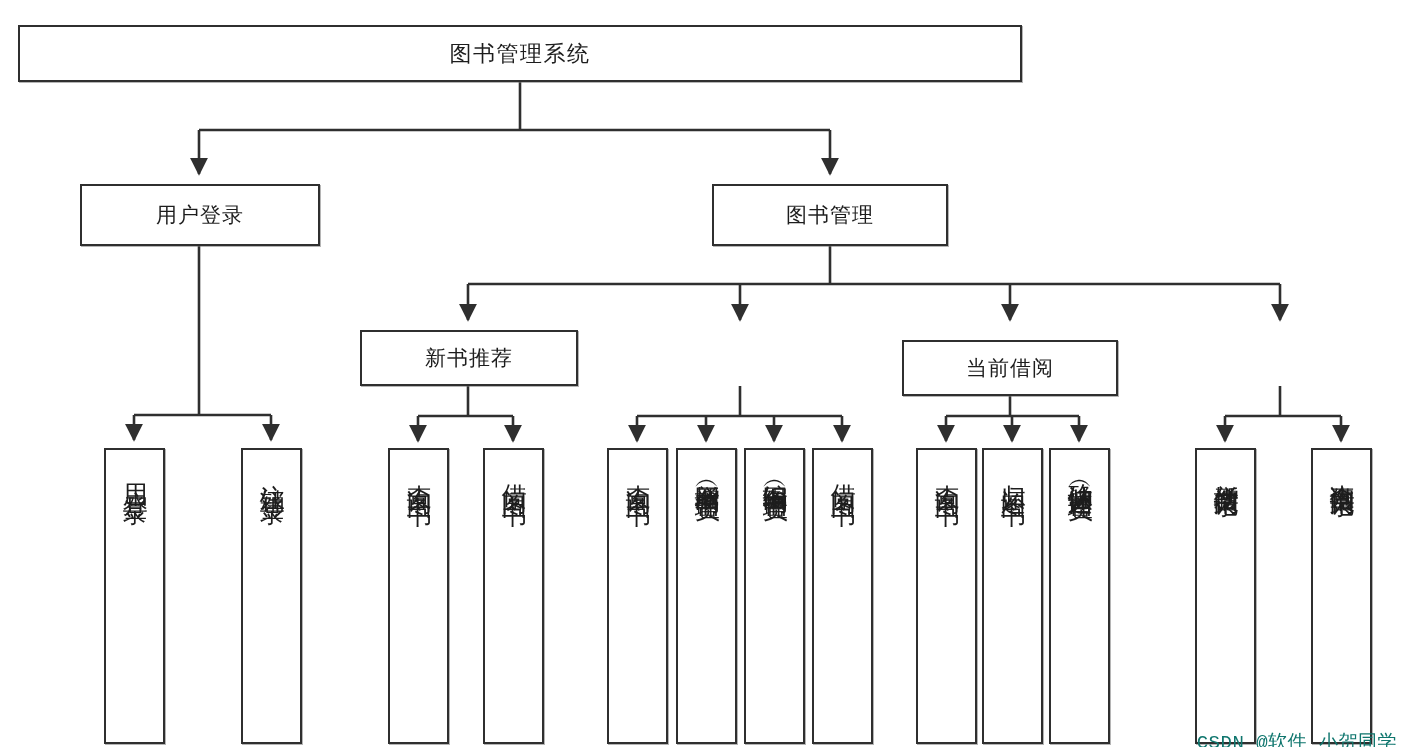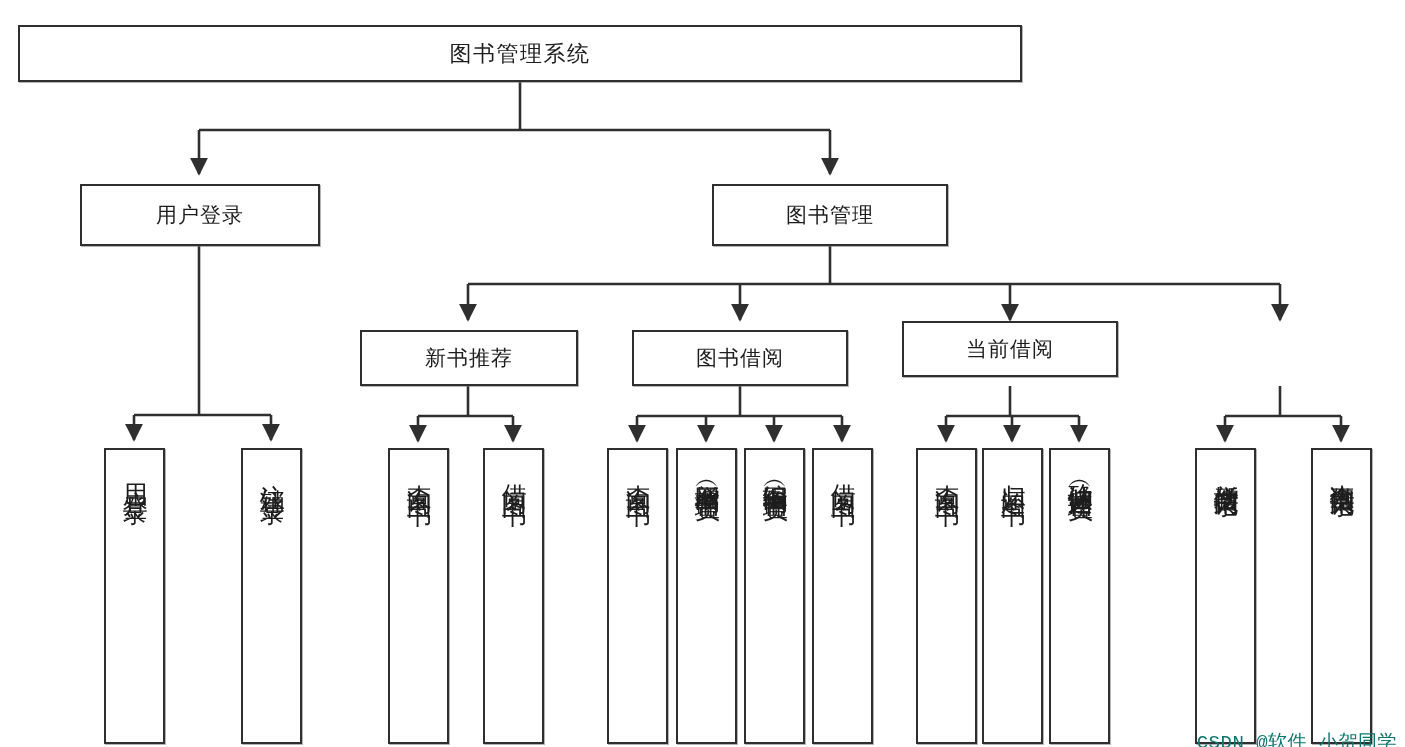--- a/index.html
+++ b/index.html
@@ -124,24 +124,21 @@
   <div class="node h" style="left:80px;top:172px;width:240px;height:62px;">
     <span class="lbl">用户登录</span>
   </div>
   <div class="node h" style="left:360px;top:318px;width:218px;height:56px;">
     <span class="lbl">新书推荐</span>
   </div>
 
   <div class="node h" style="left:712px;top:172px;width:236px;height:62px;">
     <span class="lbl">图书管理</span>
   </div>
-  <div class="node h" style="left:632px;top:318px;width:216px;height:56px;">
-    <span class="lbl">图书借阅</span>
-  </div>
-  <div class="node h" style="left:902px;top:309px;width:216px;height:56px;">
+  <div class="node h" style="left:902px;top:328px;width:216px;height:56px;">
     <span class="lbl">当前借阅</span>
   </div>
 
   <div class="node leaf" style="left:104px;top:436px;width:61px;height:296px;">
     <span class="lbl">用户登录</span>
   </div>
   <div class="node leaf" style="left:241px;top:436px;width:61px;height:296px;">
     <span class="lbl">注销登录</span>
   </div>
 

